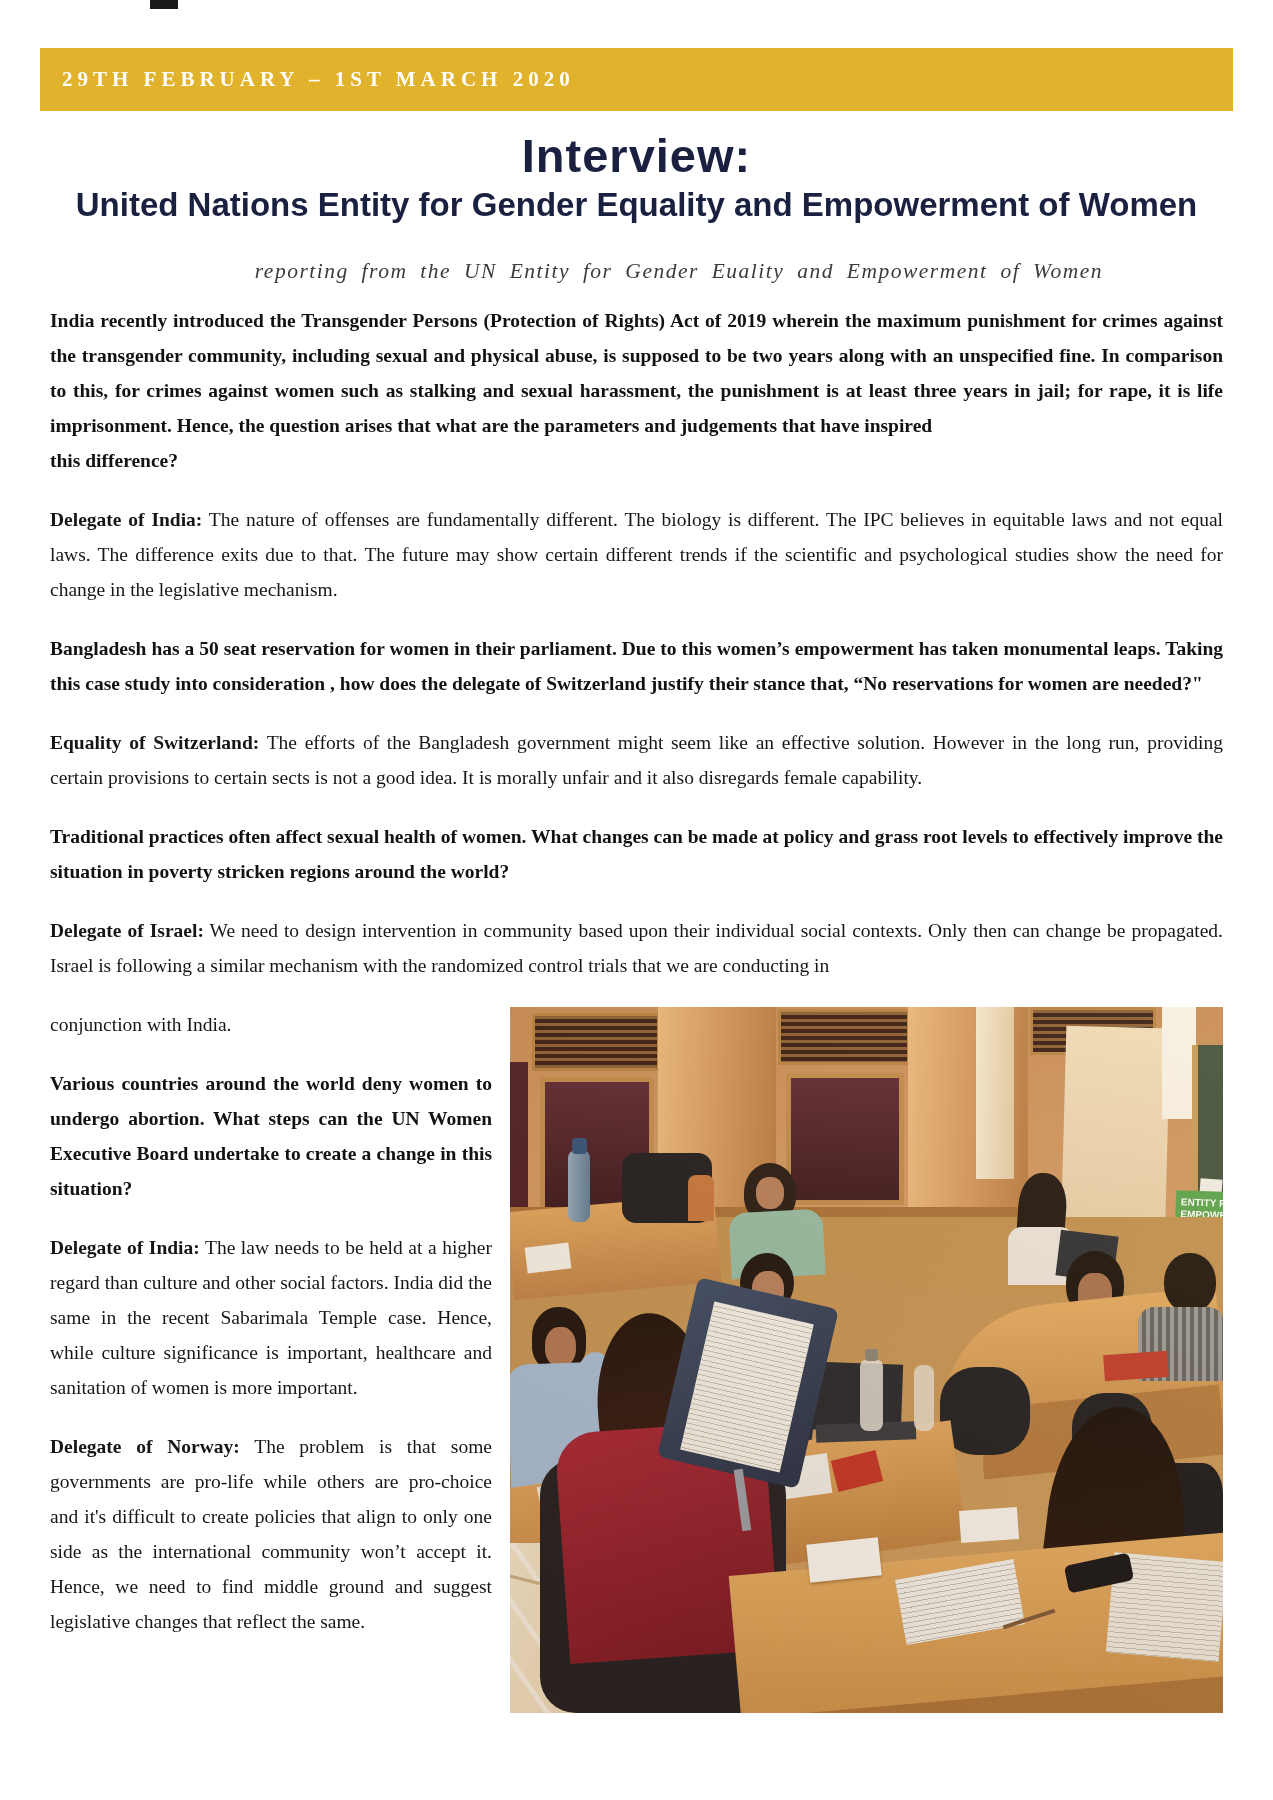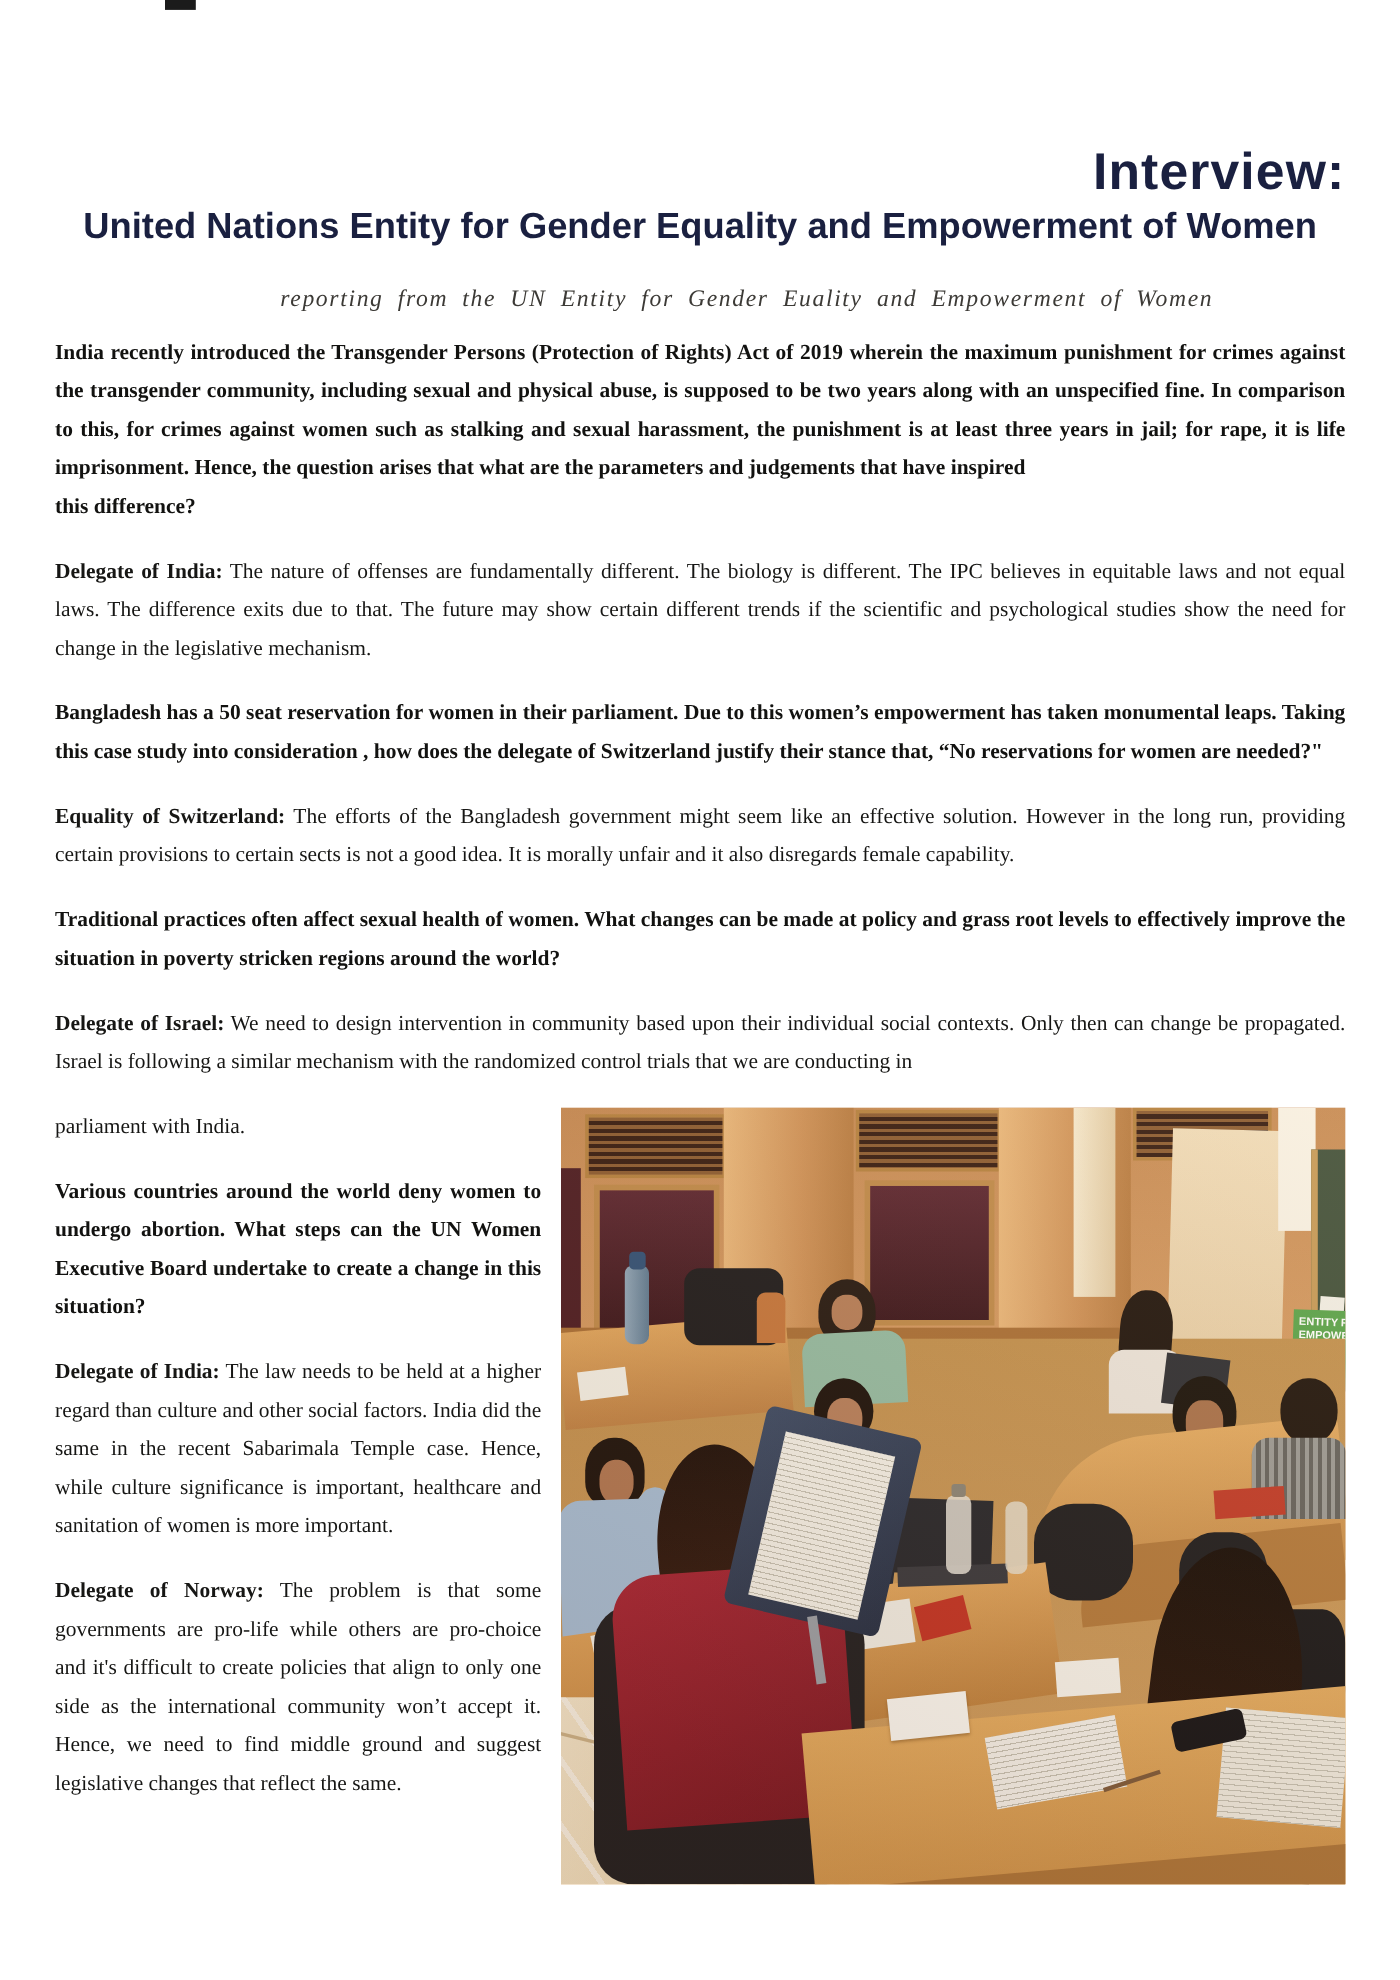--- a/index.html
+++ b/index.html
@@ -11,21 +11,21 @@
   }
   .top-mark { position:absolute; left:150px; top:0; width:28px; height:9px; background:#1b1b1b; }
   .banner {
     position:absolute; left:40px; top:48px; width:1193px; height:63px;
     background:#e1b22b; color:#ffffff;
     font-family:"Liberation Serif", serif; font-weight:bold;
     font-size:21px; letter-spacing:5px; line-height:63px; padding-left:22px;
   }
   .title {
     position:absolute; left:50px; top:128px; width:1173px;
-    text-align:right; font-family:"Liberation Sans", sans-serif;
+    text-align:center; font-family:"Liberation Sans", sans-serif;
     font-weight:700; font-size:47px; color:#1a2040; letter-spacing:1px;
   }
   .subtitle {
     position:absolute; left:50px; top:186px; width:1173px;
     text-align:center; font-family:"Liberation Sans", sans-serif;
     font-weight:700; font-size:33px; color:#1a2040;
   }
   .byline-name {
     position:absolute; left:50px; top:230px; width:1050px; text-align:right;
     font-style:italic; font-weight:bold; font-size:23px; color:#2e2c28;
@@ -62,20 +62,23 @@
   .poster .big { font-size:10px; font-weight:bold; color:#ffffff; line-height:12px; white-space:nowrap; }
   .poster .small { font-size:5.5px; color:#e8f4e0; line-height:7px; margin-top:2px; white-space:nowrap; }
 </style>
 </head>
 <body>
 
 <div class="page">
 
   <div class="top-mark"></div>
 
+  <div class="banner">
+    <span>29TH FEBRUARY – 1ST MARCH 2020</span>
+  </div>
 
   <h1 class="title">Interview:</h1>
   <h2 class="subtitle">United Nations Entity for Gender Equality and Empowerment of Women</h2>
   <div class="byline-role">reporting from the UN Entity for Gender Euality and Empowerment of Women</div>
 
   <div class="article">
 
     <p class="bp q">
       <span>India recently introduced the Transgender Persons (Protection of Rights) Act of 2019 wherein the maximum punishment for crimes against the transgender community, including sexual and physical abuse, is supposed to be two years along with an unspecified fine. In comparison to this, for crimes against women such as stalking and sexual harassment, the punishment is at least three years in jail; for rape, it is life imprisonment. Hence, the question arises that what are the parameters and judgements that have inspired</span><br>
       <span>this difference?</span>
@@ -95,21 +98,21 @@
 
     <p class="bp q">Traditional practices often affect sexual health of women. What changes can be made at policy and grass root levels to effectively improve the situation in poverty stricken regions around the world?</p>
 
     <p class="bp">
       <span class="lead">Delegate of Israel:</span>
       <span>We need to design intervention in community based upon their individual social contexts. Only then can change be propagated. Israel is following a similar mechanism with the randomized control trials that we are conducting in</span>
     </p>
 
     <div class="columns">
       <div class="leftcol">
-        <p class="bp cont">parliament with India.</p>
+        <p class="bp cont">conjunction with India.</p>
 
         <p class="bp q">Various countries around the world deny women to undergo abortion. What steps can the UN Women Executive Board undertake to create a change in this situation?</p>
 
         <p class="bp">
           <span class="lead">Delegate of India:</span>
           <span>The law needs to be held at a higher regard than culture and other social factors. India did the same in the recent Sabarimala Temple case. Hence, while culture significance is important, healthcare and sanitation of women is more important.</span>
         </p>
 
         <p class="bp">
           <span class="lead">Delegate of Norway:</span>

